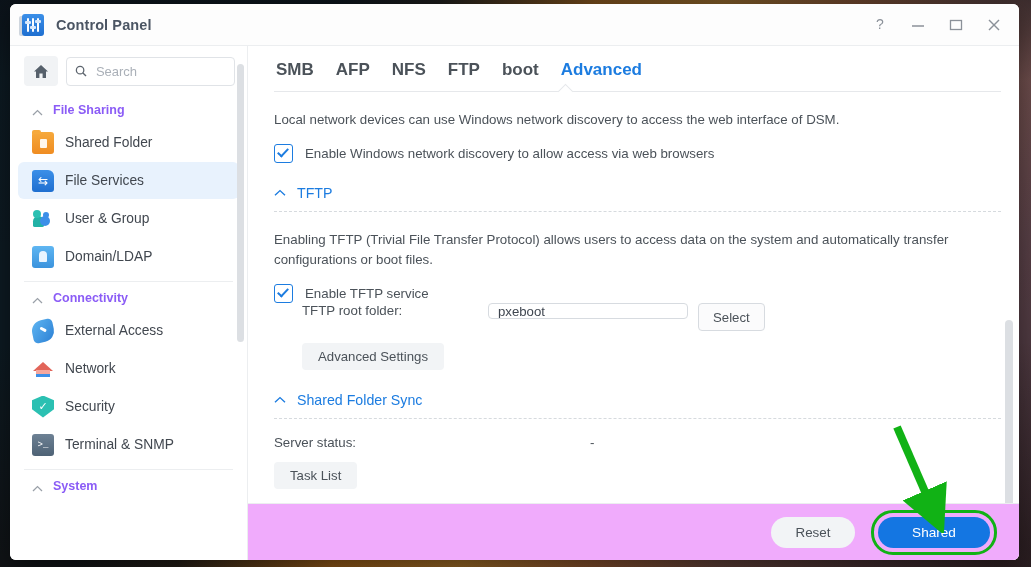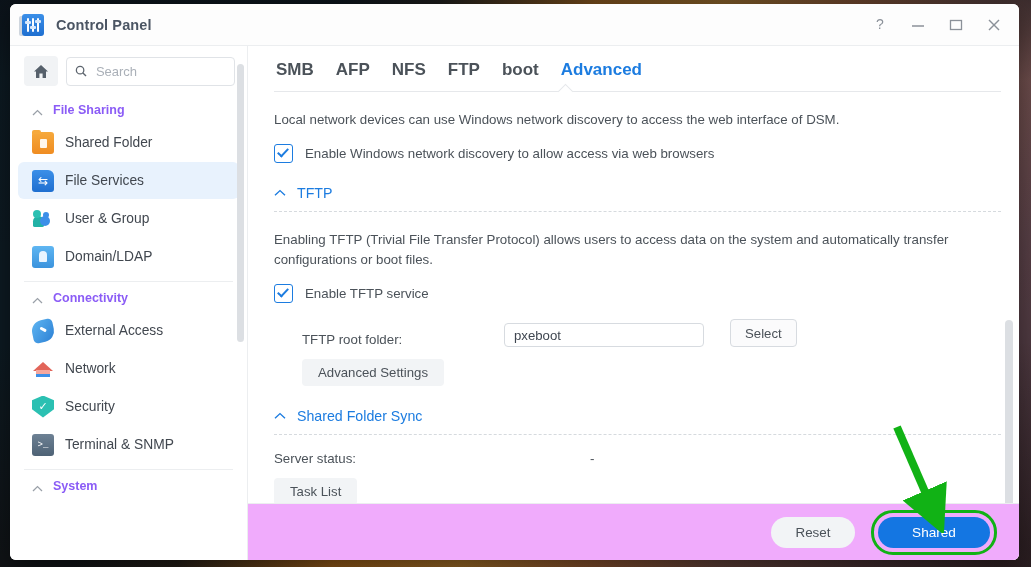--- a/index.html
+++ b/index.html
@@ -311,34 +311,32 @@
     font-size: 14.2px;
   }
   .sect-head .chev { margin-right: 11px; display:flex; }
   .dashed {
     border-top: 1px dashed #d6dade;
     margin-top: 10px;
   }
 
   .field-row {
     display: flex;
-    align-items: flex-end;
-    margin-top: 16px;
+    align-items: flex-start;
     padding-left: 28px;
-    gap: 16px;
   }
   .field-label {
     font-size: 13.3px;
     color: #4b5259;
     width: 186px;
     flex: 0 0 186px;
   }
   .text-input {
     width: 200px;
-    height: 24px;
+    height: 16px;
     border: 1px solid #d7dbe0;
     border-radius: 4px;
     padding: 0 9px;
     box-sizing: border-box;
     font-size: 13.2px;
     color: #3f4650;
     outline: none;
     background: #fff;
     font-family: "Liberation Sans", sans-serif;
   }

